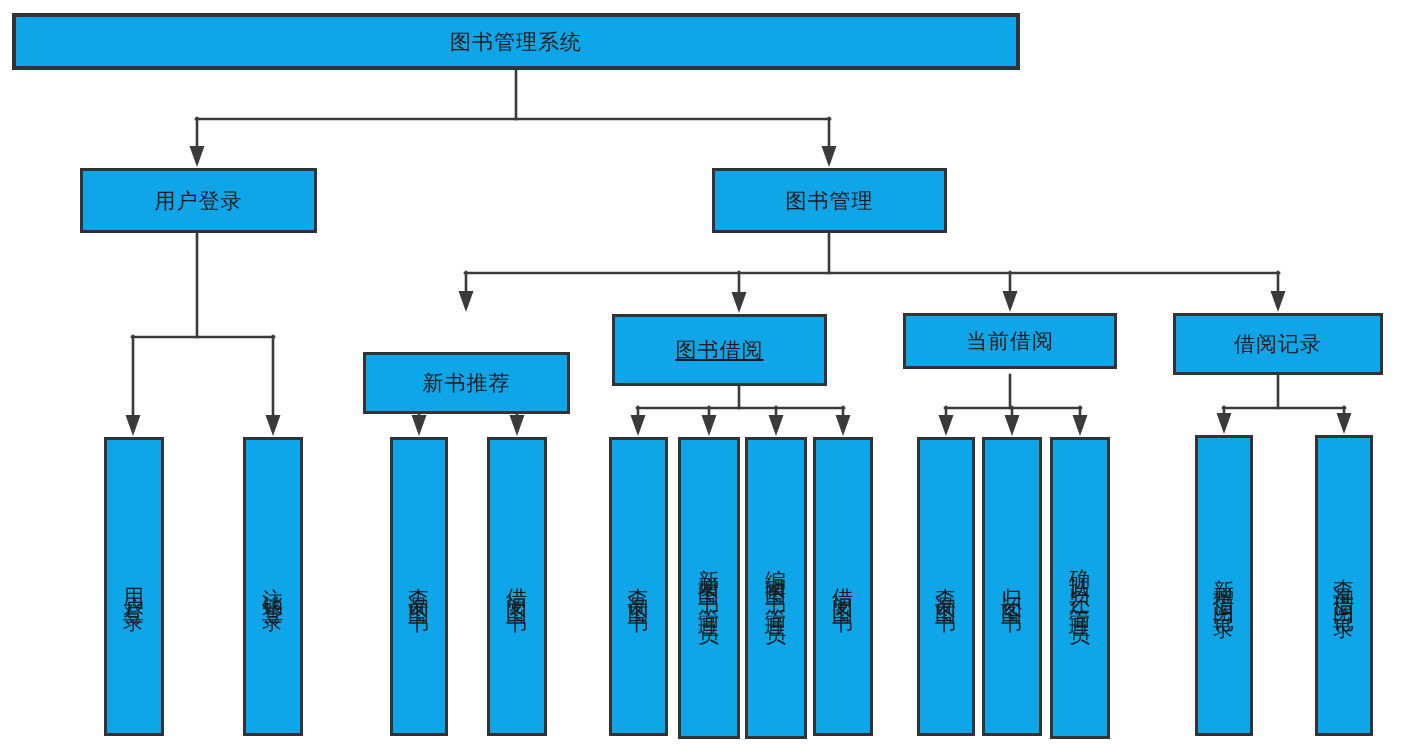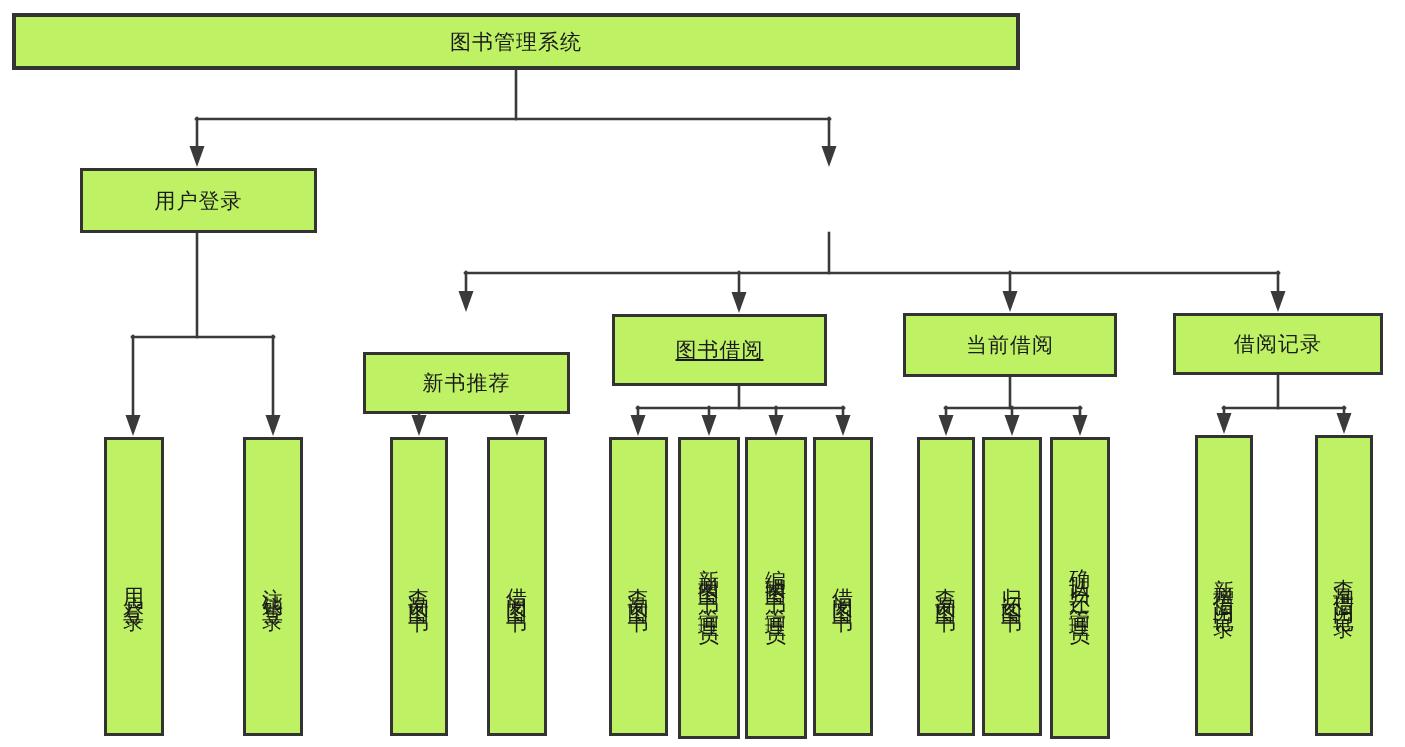--- a/index.html
+++ b/index.html
@@ -3,21 +3,21 @@
 <meta charset="utf-8">
 <style>
   html,body{margin:0;padding:0;background:#ffffff;}
   body{font-family:"Liberation Sans","DejaVu Sans",sans-serif;}
   .canvas{position:relative;width:1405px;height:747px;background:#ffffff;overflow:hidden;}
   svg.connectors{position:absolute;left:0;top:0;z-index:0;}
   .box{
     position:absolute;
     box-sizing:border-box;
     border:3px solid #333333;
-    background:#bef264;
+    background:#0ea5e9;
     z-index:1;
     display:flex;
     align-items:center;
     justify-content:center;
     color:#1a1a1a;
   }
   .hbox span{
     font-size:21px;
     letter-spacing:1px;
     white-space:nowrap;
@@ -113,28 +113,31 @@
     </g>
   </svg>
 
   <div class="box hbox" style="left:12px;top:13px;width:1008px;height:57px;border-width:4px;">
     <span>图书管理系统</span>
   </div>
 
   <div class="box hbox" style="left:80px;top:168px;width:237px;height:65px;">
     <span>用户登录</span>
   </div>
+  <div class="box hbox" style="left:712px;top:168px;width:235px;height:65px;">
+    <span>图书管理</span>
+  </div>
 
   <div class="box hbox" style="left:363px;top:313px;width:207px;height:62px;margin-top:39px;">
     <span>新书推荐</span>
   </div>
   <div class="box hbox" style="left:612px;top:314px;width:215px;height:72px;text-decoration:underline;">
     <span>图书借阅</span>
   </div>
-  <div class="box hbox" style="left:903px;top:313px;width:214px;height:64px;">
+  <div class="box hbox" style="left:903px;top:313px;width:214px;height:56px;">
     <span>当前借阅</span>
   </div>
   <div class="box hbox" style="left:1173px;top:313px;width:210px;height:62px;">
     <span>借阅记录</span>
   </div>
 
   <div class="box vbox" style="left:104px;top:437px;width:60px;height:299px;">
     <span>用户登录</span>
   </div>
   <div class="box vbox" style="left:243px;top:437px;width:60px;height:299px;">

